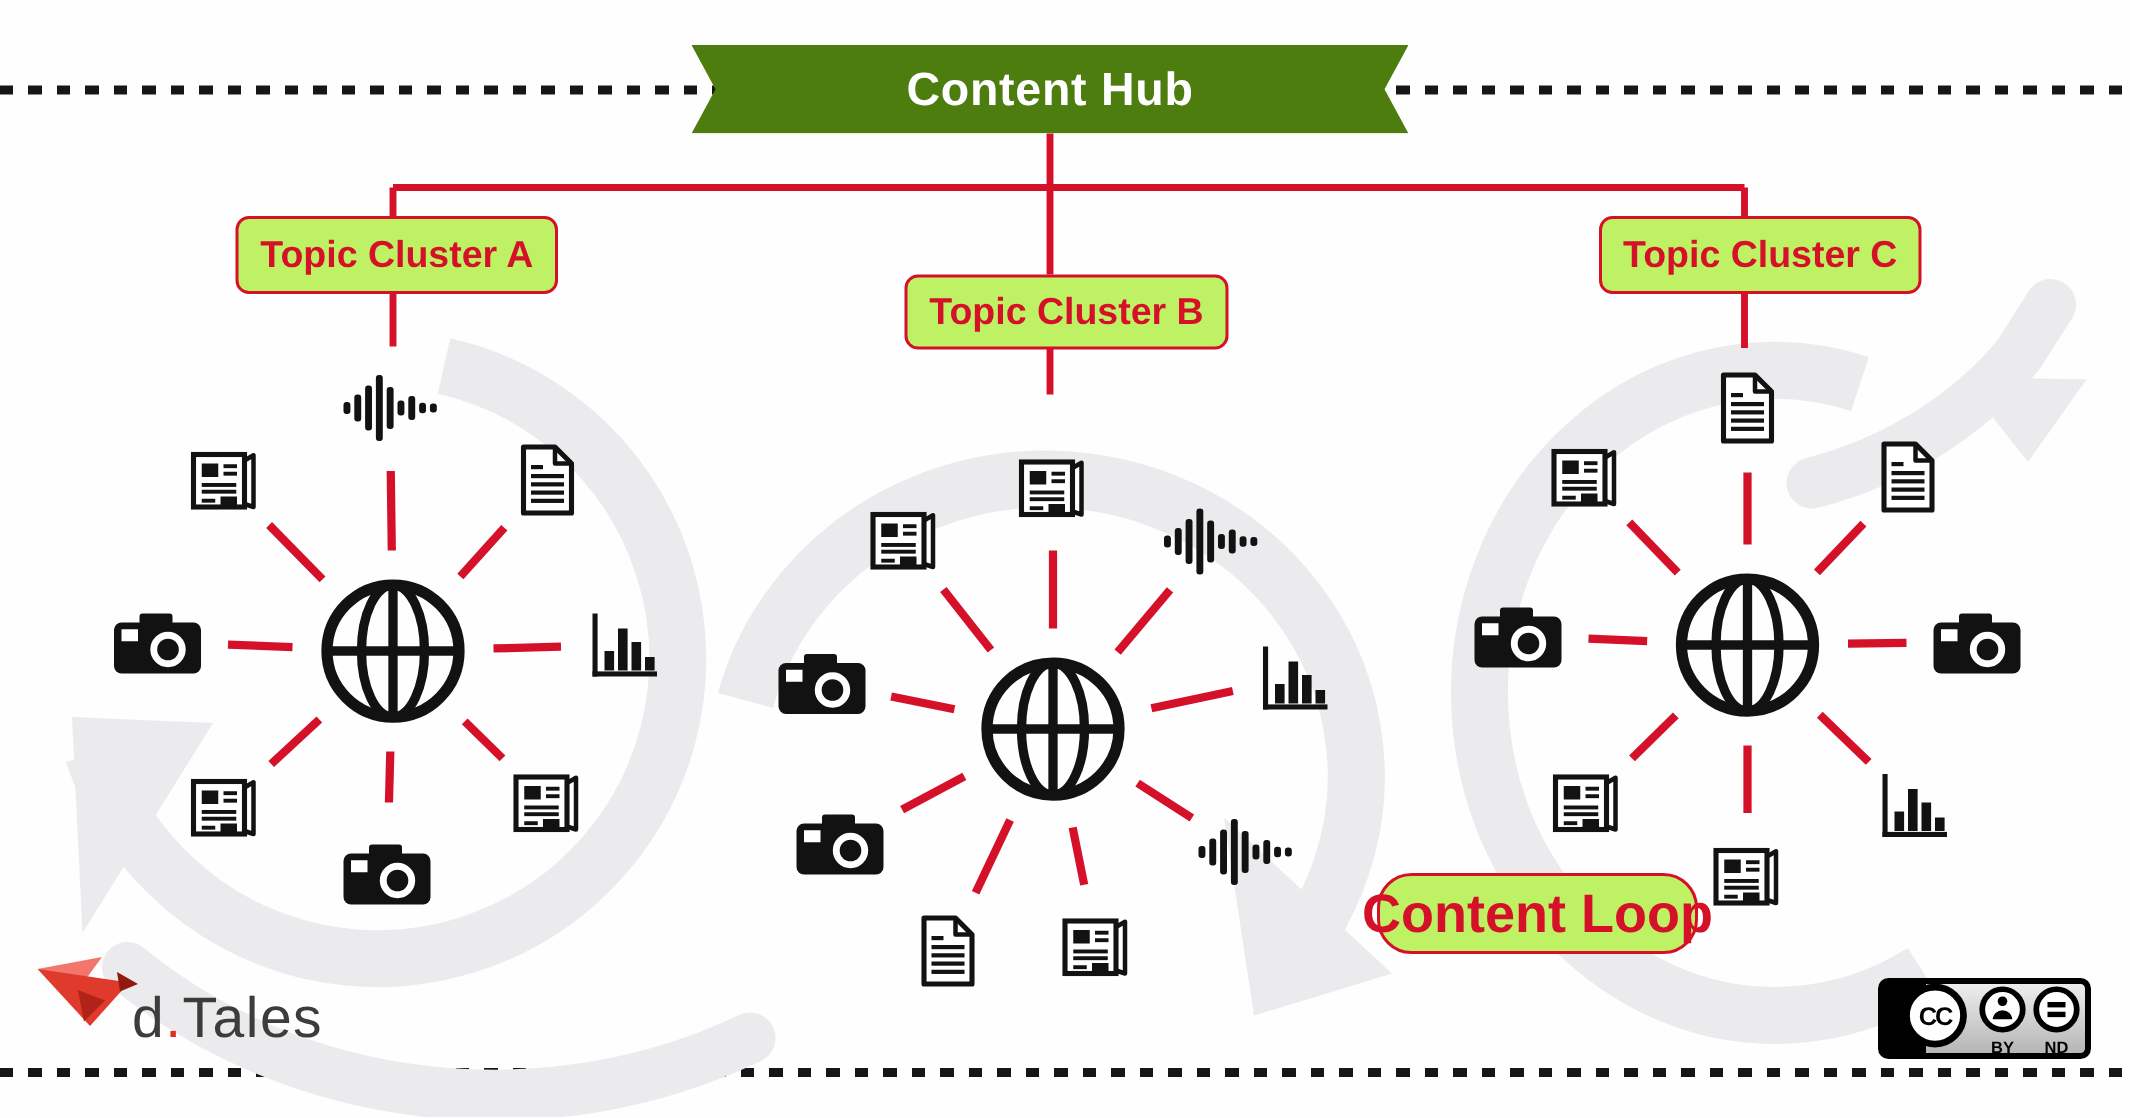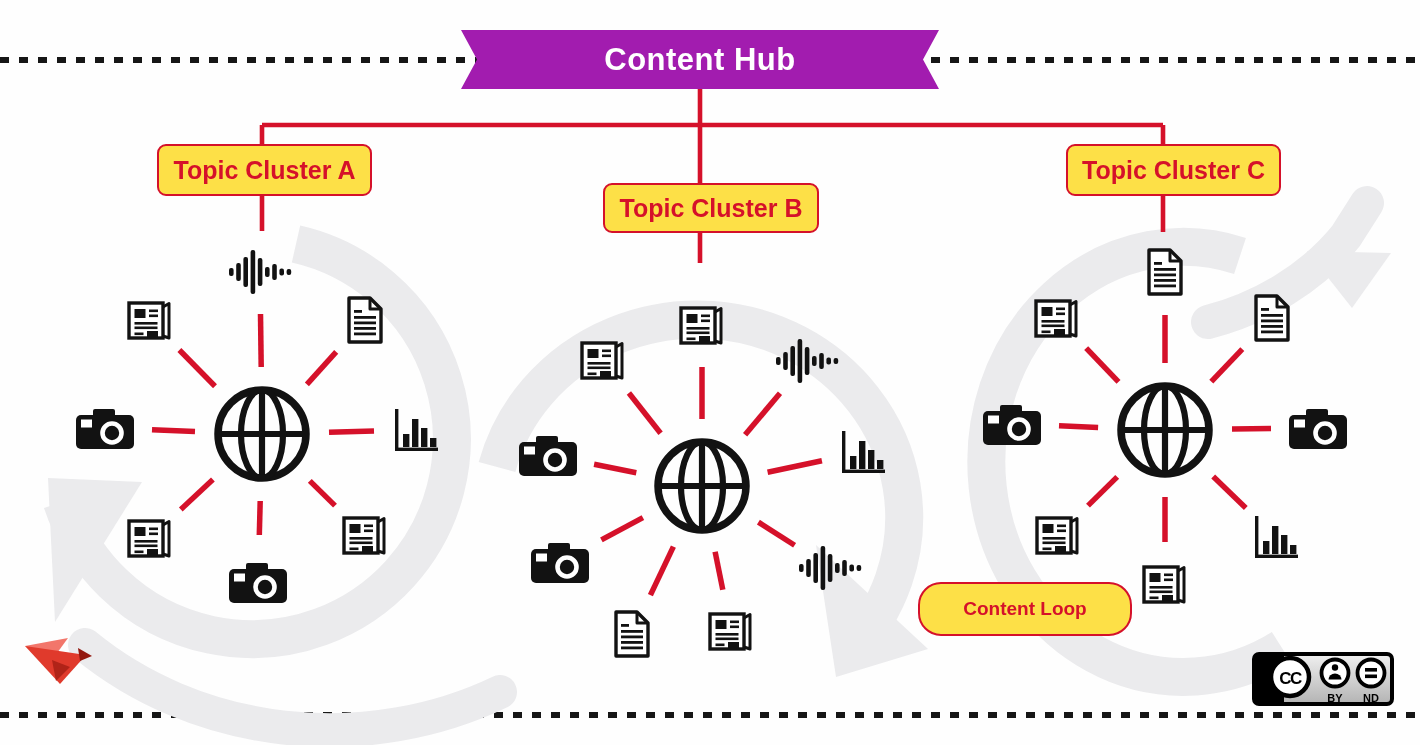--- a/index.html
+++ b/index.html
@@ -8,23 +8,23 @@
   .dash{position:absolute;left:0;width:100%;height:6px;z-index:1;
         background:repeating-linear-gradient(90deg,#161616 0 9px,transparent 9px 19px);}
   .dash.top{top:57px;}
   .dash.bottom{top:712px;}
   #diagram{position:absolute;left:0;top:0;z-index:2;}
   .banner{position:absolute;left:461px;top:30px;width:478px;height:59px;z-index:3;
           display:flex;align-items:center;justify-content:center;
           clip-path:polygon(0 0,100% 0,calc(100% - 16px) 50%,100% 100%,0 100%,16px 50%);}
   .banner span{color:#ffffff;font-size:31px;font-weight:600;letter-spacing:.5px;}
   .tag{position:absolute;z-index:3;display:flex;align-items:center;justify-content:center;
-       background:#fde047;border:2px solid #d5112a;border-radius:9px;
+       background:#bef264;border:2px solid #d5112a;border-radius:9px;
        font-size:25px;font-weight:600;white-space:nowrap;}
-  .tag.loop{border-radius:23px;font-size:19px;}
+  .tag.loop{border-radius:23px;font-size:36px;}
   .logo{position:absolute;left:22px;top:634px;width:260px;height:80px;z-index:3;}
   .logo .word{position:absolute;left:66px;top:24px;font-size:38px;letter-spacing:1px;}
   .badge{position:absolute;left:1252px;top:652px;z-index:3;}
 </style>
 </head>
 <body>
 
 <div class="stage">
 
   <div class="dash top"></div>
@@ -329,36 +329,39 @@
  <rect x="22" y="11.5" width="9" height="2.6" fill="#121212"></rect>
  <rect x="22" y="16.5" width="9" height="2.6" fill="#121212"></rect>
  <rect x="7.5" y="24" width="23" height="2.6" fill="#121212"></rect>
  <rect x="7.5" y="28.5" width="23" height="2.6" fill="#121212"></rect>
  <rect x="20" y="33" width="11" height="6.5" fill="#121212"></rect>
  <rect x="7.5" y="34.5" width="9" height="2.6" fill="#121212"></rect>
         </g>
       </g>
     </svg>
 
-  <div class="banner" style="background: #a21caf;">
+  <div class="banner" style="background: #4d7c0f;">
     <span>Content Hub</span>
   </div>
 
   <div class="tag" id="tag-a" style="border-color: rgb(213, 17, 42); color: rgb(213, 17, 42); left: 157px; top: 144px; width: 211px; height: 48px;">Topic Cluster A</div>
   <div class="tag" id="tag-c" style="border-color: rgb(213, 17, 42); color: rgb(213, 17, 42); left: 1066px; top: 144px; width: 211px; height: 48px;">Topic Cluster C</div>
   <div class="tag" id="tag-b" style="border-color: rgb(213, 17, 42); color: rgb(213, 17, 42); left: 603px; top: 183px; width: 212px; height: 46px;">Topic Cluster B</div>
   <div class="tag loop" id="tag-loop" style="border-color: rgb(213, 17, 42); color: rgb(213, 17, 42); left: 918px; top: 582px; width: 210px; height: 50px;">Content Loop</div>
 
   <div class="logo">
     <svg width="100" height="62" viewBox="0 0 100 62">
       <polygon points="46,4 3,12 30,26" fill="#f2766b"></polygon>
       <polygon points="3,12 64,21 38,50" fill="#e03a2c"></polygon>
       <polygon points="56,14 70,22 58,27" fill="#93180f"></polygon>
       <polygon points="30,26 48,33 34,47" fill="#b02318"></polygon>
     </svg>
+    <div class="word">
+      <span id="logo-d" style="color: rgb(60, 60, 59);">d</span><span id="logo-dot" style="color: rgb(220, 47, 38);">.</span><span id="logo-tales" style="color: rgb(60, 60, 59);">Tales</span>
+    </div>
   </div>
 
   <svg class="badge" width="142" height="54" viewBox="0 0 142 54">
     <defs>
       <linearGradient id="silver" x1="0" y1="0" x2="0" y2="1">
         <stop offset="0" stop-color="#f0f0f0"></stop>
         <stop offset="1" stop-color="#b3b3b3"></stop>
       </linearGradient>
     </defs>
     <rect x="2" y="2" width="138" height="50" rx="5" fill="url(#silver)" stroke="#000000" stroke-width="4"></rect>

